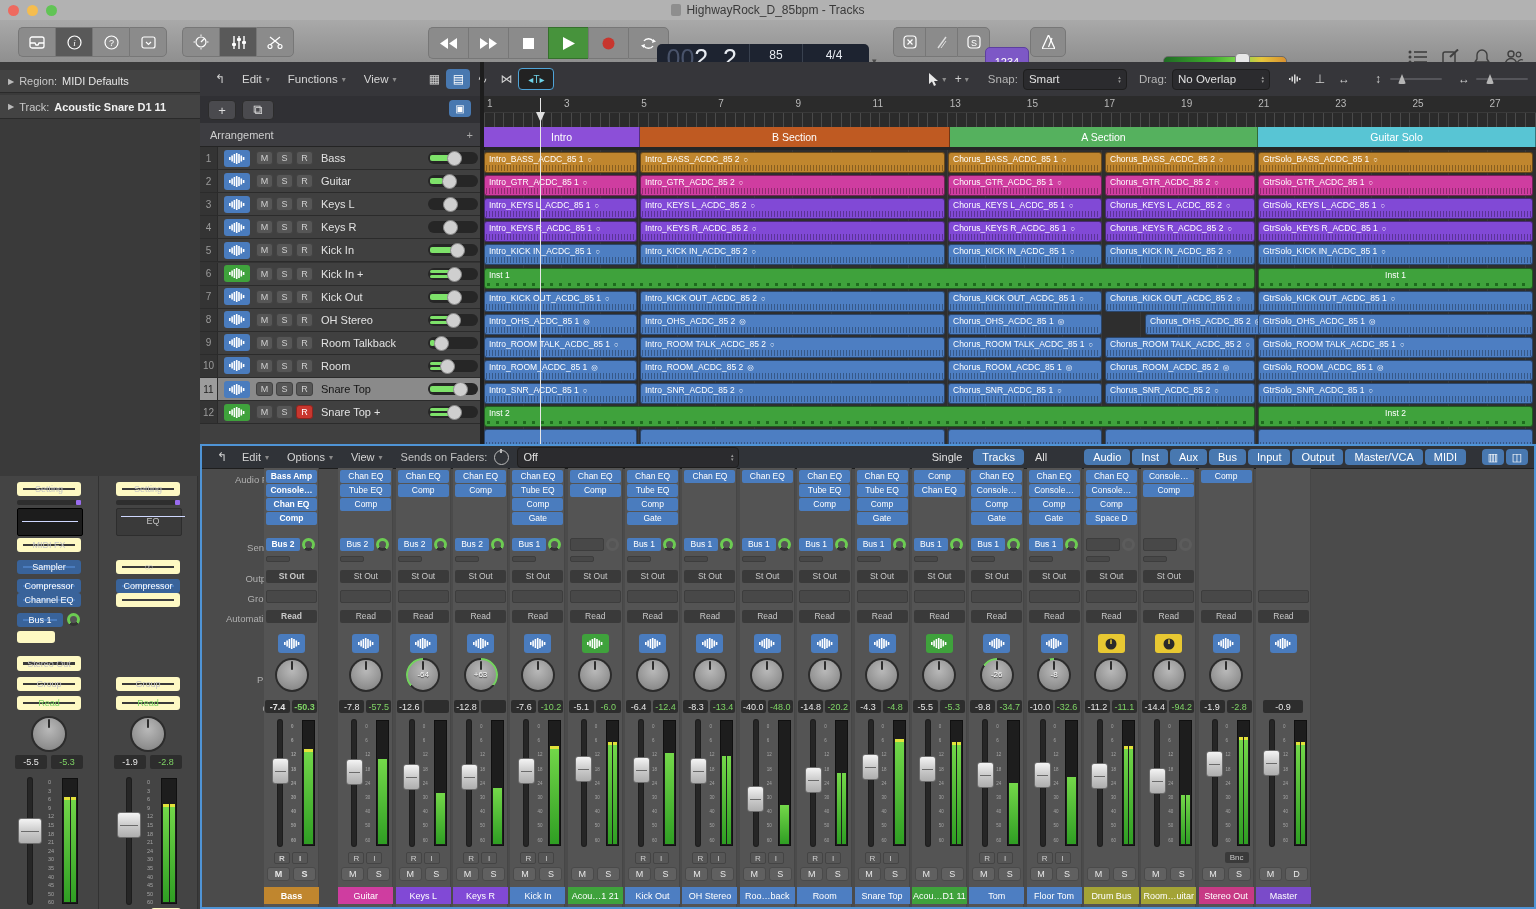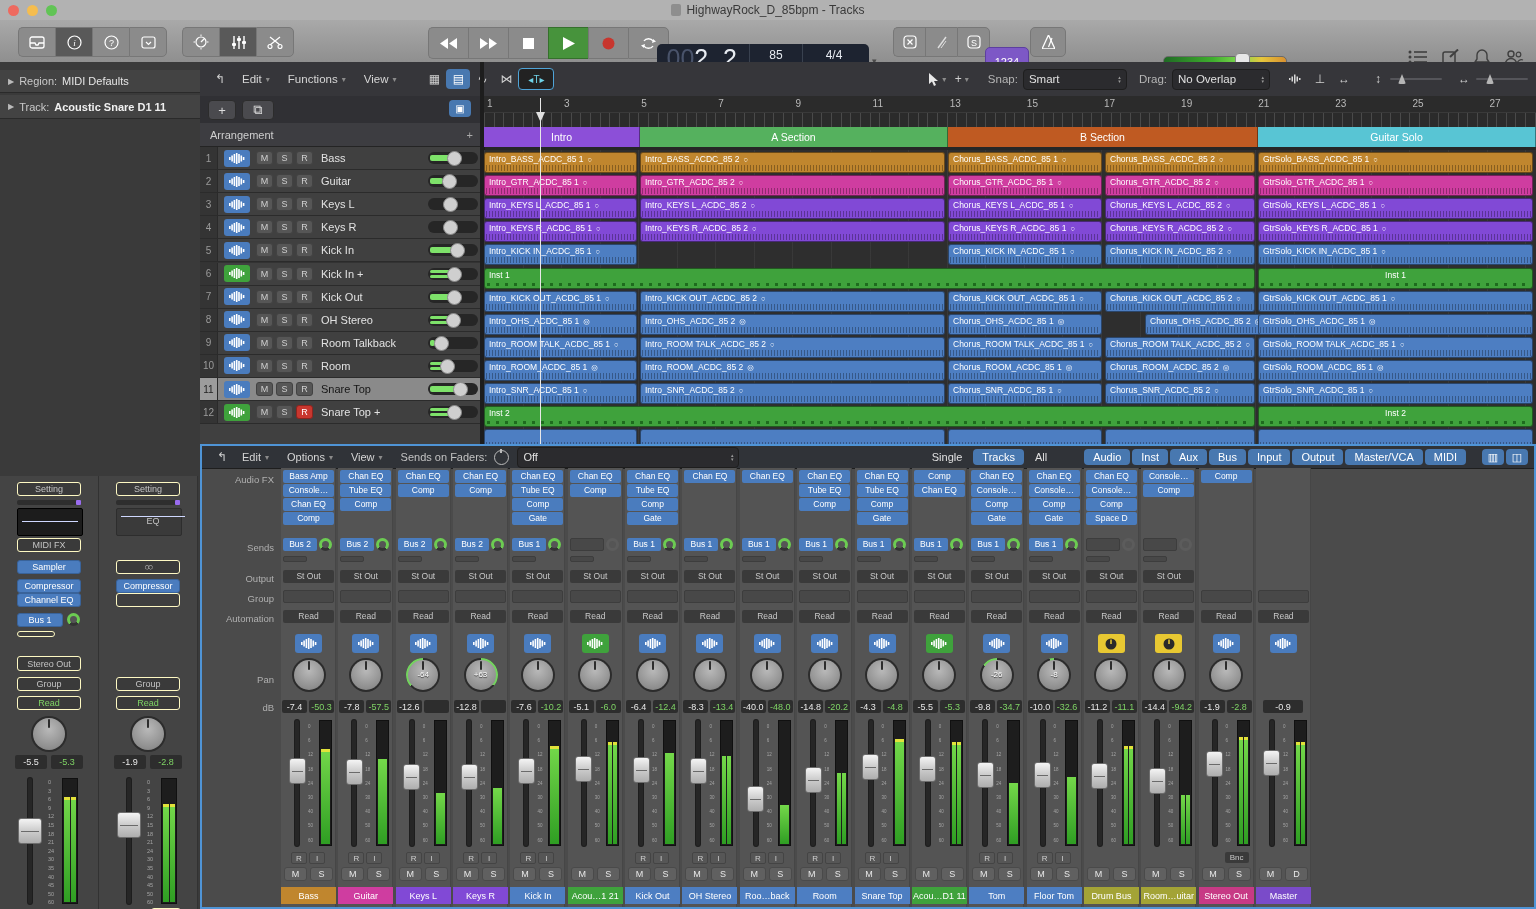--- a/index.html
+++ b/index.html
@@ -31,21 +31,21 @@
   #mastervol{left:1163px;top:36px;width:122px;height:10px;border-radius:5px;
              background:linear-gradient(90deg,#1f6b24,#3fae2e 40%,#7ed84f 62%,#e6c63c 80%,#d89030 100%);
              border:1px solid #6a6a6a;}
   #mastervolknob{left:1235px;top:33px;width:13px;height:15px;border-radius:4px;background:#e7e7e7;border:1px solid #888;}
   
   #inspector{left:0;top:62px;width:200px;height:847px;background:#3a3a3a;border-right:1px solid #1d1d1d;}
   .insphdr{position:absolute;left:0;width:200px;background:#434343;border-bottom:1px solid #2a2a2a;
            display:flex;align-items:center;gap:5px;padding-left:8px;box-sizing:border-box;color:#c9c9c9;font-size:11px;}
   .disc{color:#bbb;font-size:8px;}
   .inspcol{position:absolute;top:414px;height:491px;width:98px;background:#444;border-right:1px solid #323232;}
-  .sbtn{position:absolute;height:14px;background:#3a3a3a;border:1px solid #fef9c3;border-radius:3px;color:#c4c4c4;
+  .sbtn{position:absolute;height:14px;background:#3a3a3a;border:6px solid #fef9c3;border-radius:3px;color:#c4c4c4;
         font-size:9px;display:flex;align-items:center;justify-content:center;box-sizing:border-box;}
   .sblue{background:#4a7cbe;border-color:#39639a;color:#fff;}
   .sgreen{color:#7fd465;}
   .ledbar{position:absolute;height:5px;background:#2e2e2e;border-radius:2px;}
   .ledbar>div{position:absolute;right:0;top:0;width:5px;height:5px;background:#9a6cf0;border-radius:1px;}
   .eqthumb{position:absolute;background:#1c1c1c;border:1px solid #000;border-radius:2px;}
   .eqthumb>div{position:absolute;left:4px;right:4px;top:48%;height:1px;background:#cfd8ff;}
   .dbbox{position:absolute;height:13px;background:#2d2d2d;border-radius:2px;color:#e8e8e8;font-size:9px;
          display:flex;align-items:center;justify-content:center;}
   .dbg{color:#7fd465;}
@@ -565,22 +565,22 @@
       <span style="left: 619.96px;">17</span>
       <span style="left: 697.08px;">19</span>
       <span style="left: 774.2px;">21</span>
       <span style="left: 851.32px;">23</span>
       <span style="left: 928.44px;">25</span>
       <span style="left: 1005.56px;">27</span>
     </div>
   <div class="abs" id="ticks"></div>
   <div class="abs" id="sections">
       <div class="sect" style="width: 156px; background: rgb(140, 79, 216);">Intro</div>
+      <div class="sect" style="width: 310px; background: rgb(191, 90, 34);">B Section</div>
       <div class="sect" style="width: 308px; background: rgb(85, 177, 94);">A Section</div>
-      <div class="sect" style="width: 310px; background: rgb(191, 90, 34);">B Section</div>
       <div class="sect" style="width: 278px; background: rgb(88, 197, 212);">Guitar Solo</div>
     </div>
   <div class="abs" id="theads">
       <div class="trow" style="top: 0px;">
         <div class="tnum">1</div>
         <div class="ticon" style="background: rgb(74, 124, 190);">
           <svg width="16" height="11" viewBox="0 0 16 11">
             <g fill="#fff">
               <rect x="0" y="4" width="1.6" height="3"></rect>
               <rect x="2.3" y="2.5" width="1.6" height="6"></rect>
@@ -956,20 +956,24 @@
         <div class="region" style="left: 774px; width: 275px; background: rgb(129, 73, 214);">
           <div class="rtext">GtrSolo_KEYS R_ACDC_85 1<span class="rbadge">○</span></div>
           <div class="wv"></div>
         </div>
       </div>
       <div style="position: absolute; left: 0px; top: 94.4px; width: 1052px; height: 22px;">
         <div class="region" style="left: 0px; width: 153px; background: rgb(77, 126, 194);">
           <div class="rtext">Intro_KICK IN_ACDC_85 1<span class="rbadge">○</span></div>
           <div class="wv"></div>
         </div>
+        <div class="region" style="left: 156px; width: 305px; background: rgb(77, 126, 194);">
+          <div class="rtext">Intro_KICK IN_ACDC_85 2<span class="rbadge">○</span></div>
+          <div class="wv"></div>
+        </div>
         <div class="region" style="left: 464px; width: 154px; background: rgb(77, 126, 194);">
           <div class="rtext">Chorus_KICK IN_ACDC_85 1<span class="rbadge">○</span></div>
           <div class="wv"></div>
         </div>
         <div class="region" style="left: 621px; width: 150px; background: rgb(77, 126, 194);">
           <div class="rtext">Chorus_KICK IN_ACDC_85 2<span class="rbadge">○</span></div>
           <div class="wv"></div>
         </div>
         <div class="region" style="left: 774px; width: 275px; background: rgb(77, 126, 194);">
           <div class="rtext">GtrSolo_KICK IN_ACDC_85 1<span class="rbadge">○</span></div>
@@ -1177,21 +1181,21 @@
     <div id="mixerLabels" style="position: absolute; left: 0px; top: 0px; width: 78px; height: 441px;">
         <div class="mlabel" style="top: 28px;">Audio FX</div>
         <div class="mlabel" style="top: 96px;">Sends</div>
         <div class="mlabel" style="top: 127px;">Output</div>
         <div class="mlabel" style="top: 147px;">Group</div>
         <div class="mlabel" style="top: 167px;">Automation</div>
         <div class="mlabel" style="top: 228px;">Pan</div>
         <div class="mlabel" style="top: 256px;">dB</div>
       </div>
     <div id="mixerStrips">
-        <div class="strip" style="left: 79px;">
+        <div class="strip" style="left: 62px; font-weight: bold;">
           <div class="slot plug" style="top: 2px;">Bass Amp</div>
           <div class="slot plug" style="top: 16px;">Console…</div>
           <div class="slot plug" style="top: 30px;">Chan EQ</div>
           <div class="slot plug" style="top: 44px;">Comp</div>
           <div class="slot dkslot" style="top: 70px; width: 34px; background: rgb(74, 124, 190); color: rgb(255, 255, 255);">Bus 2</div>
           <div class="sknob" style="left: 38px; top: 70px; background: conic-gradient(from 225deg, rgb(108, 204, 82) 0deg, rgb(108, 204, 82) 270deg, rgb(51, 51, 51) 270deg, rgb(51, 51, 51) 360deg);">
             <div class="inner"></div>
           </div>
           <div class="slot gslot" style="top: 88px; width: 24px; height: 6px;"></div>
           <div class="slot dkslot" style="top: 102px;">St Out</div>

